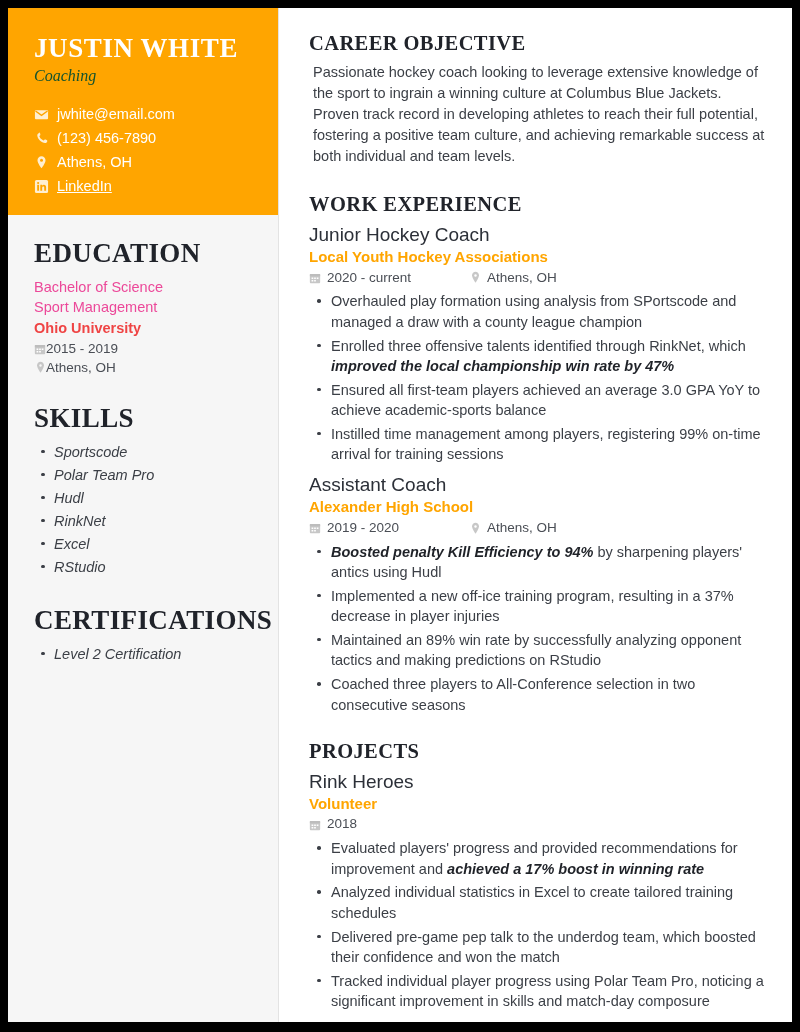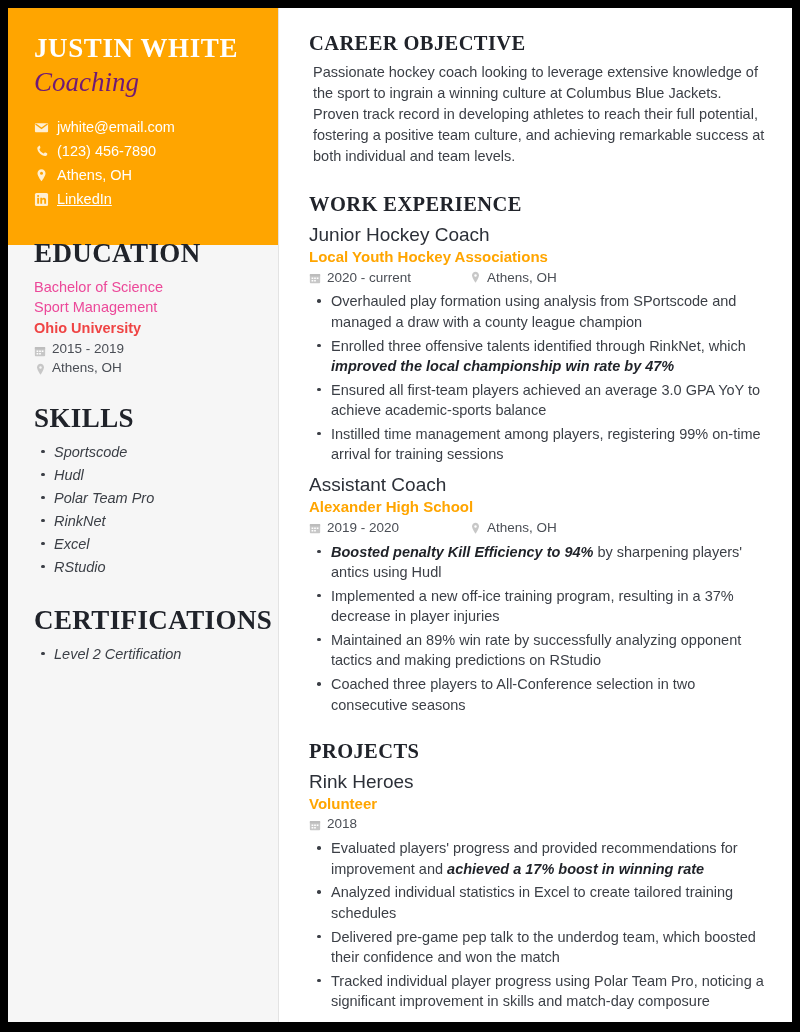--- a/index.html
+++ b/index.html
@@ -45,39 +45,39 @@
     left: 270px; top: 0;
     width: 1px;
     height: 100%;
     background: #e3e3e3;
   }
 
   .header-block {
     position: absolute;
     left: 0; top: 0;
     width: 270px;
-    height: 237px;
+    height: 207px;
     background: #FFA500;
     box-sizing: border-box;
     padding: 26px 20px 0 26px;
   }
   .name {
     font-family: "Liberation Serif", serif;
     font-weight: bold;
     font-size: 27px;
     letter-spacing: 0.6px;
     color: #ffffff;
     line-height: 1.1;
     margin: 0 0 2px 0;
   }
   .job-title {
     font-family: "Liberation Serif", serif;
     font-style: italic;
-    font-size: 27px;
-    color: #701a75;
+    font-size: 16px;
+    color: #14532d;
     line-height: 1.2;
     margin: 0 0 22px 0;
   }
   .contact-list {
     list-style: none;
     margin: 0;
     padding: 0;
   }
   .contact-item {
     display: flex;
@@ -128,22 +128,21 @@
   }
   .edu-school {
     font-size: 14.5px;
     font-weight: bold;
     color: #ef4444;
     line-height: 1.42;
     margin-top: 0;
   }
   .meta-row {
     display: flex;
-    align-items: flex-end;
-    gap: 6px;
+    align-items: flex-start;
     font-size: 13.5px;
     color: #4a4e55;
     margin-top: 4px;
     line-height: 1.1;
   }
   .meta-row .ico {
     width: 12px; height: 13px;
     flex: 0 0 12px;
     display: flex; align-items: center; justify-content: center;
   }
@@ -344,22 +343,22 @@
               <path d="M6 0.8C3.9.8 2.2 2.5 2.2 4.6c0 2.9 3.8 8.1 3.8 8.1s3.8-5.2 3.8-8.1C9.8 2.5 8.1.8 6 .8z" fill="#c7c7c7"></path>
               <circle cx="6" cy="4.7" r="1.35" fill="#f6f6f6"></circle>
             </svg>
         </span>
         <span>Athens, OH</span>
       </div>
 
       <div class="side-heading spaced">SKILLS</div>
       <ul class="bullet-list">
         <li>Sportscode</li>
+        <li>Polar Team Pro</li>
         <li>Hudl</li>
-        <li>Polar Team Pro</li>
         <li>RinkNet</li>
         <li>Excel</li>
         <li>RStudio</li>
       </ul>
 
       <div class="side-heading spaced">CERTIFICATIONS</div>
       <ul class="bullet-list">
         <li>Level 2 Certification</li>
       </ul>
     </div>

